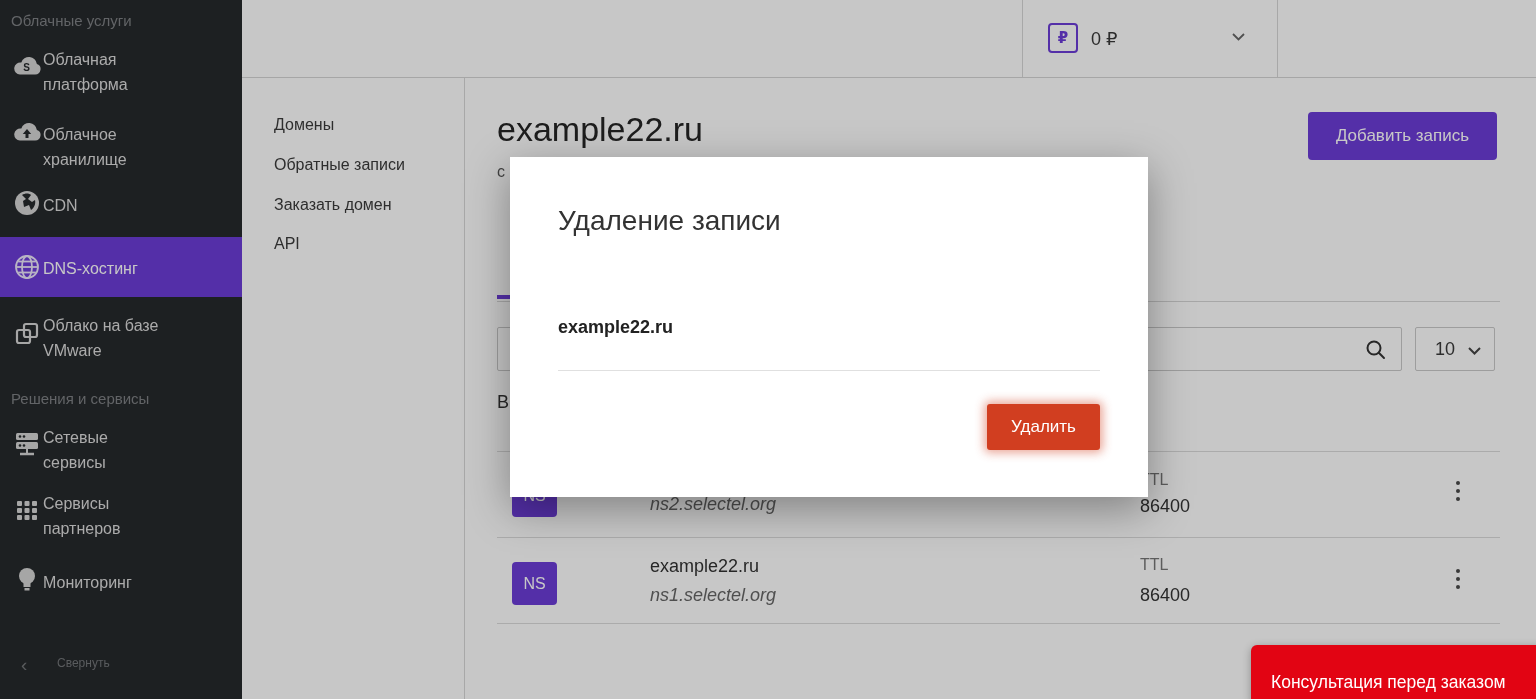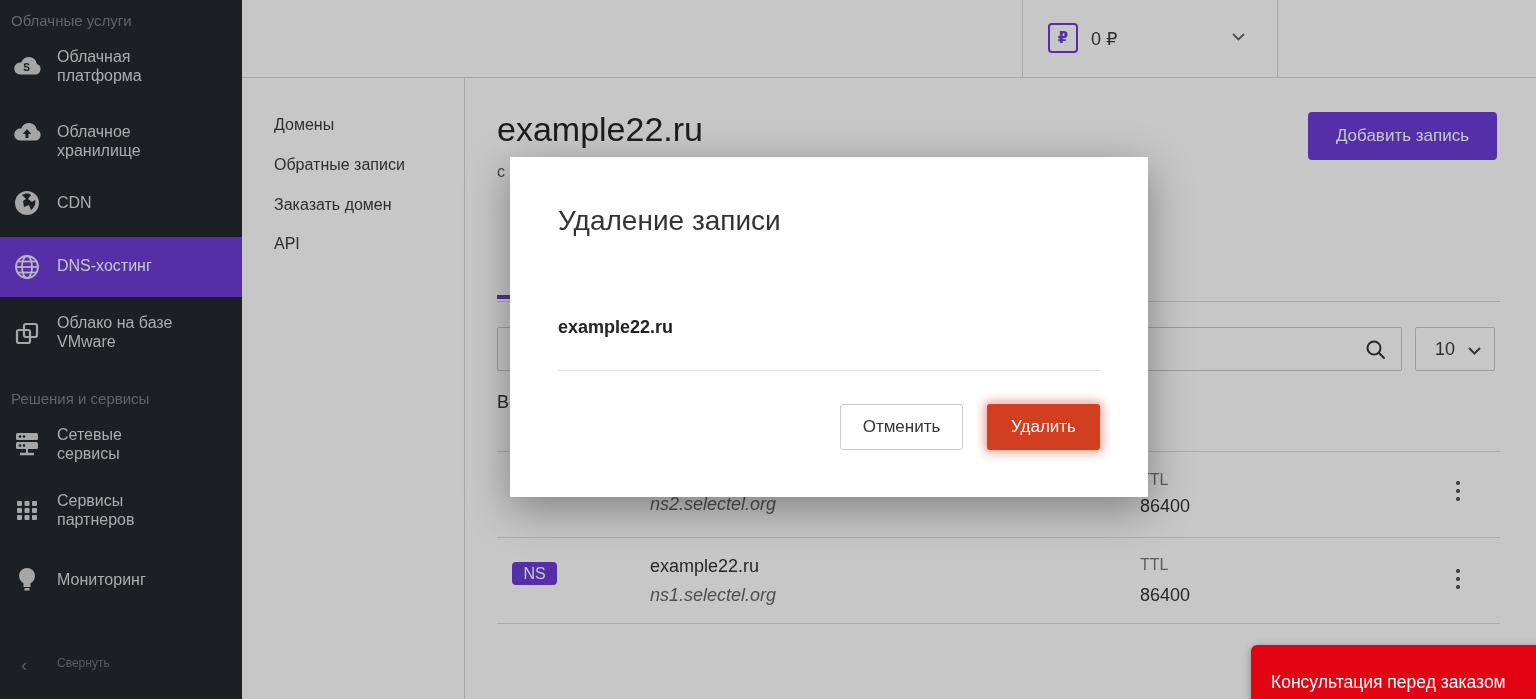--- a/index.html
+++ b/index.html
@@ -6,22 +6,22 @@
   html,body { margin:0; padding:0; }
   body {
     width:1536px; height:699px; position:relative; overflow:hidden;
     font-family:"Liberation Sans","DejaVu Sans",sans-serif; background:#ffffff;
   }
   .abs { position:absolute; }
 
   
   .sidebar { left:0; top:0; width:242px; height:699px; background:#26292c; z-index:1; }
   .sb-sec { position:absolute; left:11px; color:#7e8184; font-size:15px; }
-  .sb-item-label { position:absolute; left:57px; width:150px; color:#dcdcdc; font-size:16px;
-                   line-height:19px; white-space:pre-line; }
+  .sb-item-label { position:absolute; left:43px; width:150px; color:#dcdcdc; font-size:16px;
+                   line-height:25px; white-space:pre-line; }
   .sb-icon { position:absolute; left:13px; width:28px; height:28px; }
   .sb-active { position:absolute; left:0; width:242px; height:60px; background:#6c3dd8; }
   .sb-collapse-label { position:absolute; left:57px; color:#737679; font-size:12px; }
   .sb-collapse-chev { position:absolute; left:21px; color:#737679; font-size:19px; line-height:19px; }
 
   
   .topbar { left:242px; top:0; width:1294px; height:78px; background:#fff; border-bottom:1px solid #d5d5d5; }
   .balance-cell { position:absolute; left:780px; top:0; width:256px; height:77px;
                   border-left:1px solid #d8d8d8; border-right:1px solid #d8d8d8; }
   .rub-box { position:absolute; left:25px; top:23px; width:30px; height:30px; border:2px solid #6c3dd8;
@@ -41,21 +41,21 @@
                  font-family:inherit; }
   .tab-underline { left:497px; top:295px; width:96px; height:4px; background:#6c3dd8; }
   .tabs-border { left:497px; top:301px; width:1003px; height:1px; background:#d7d7d7; }
   .search-box { left:497px; top:327px; width:905px; height:44px; background:#fff;
                 border:1px solid #c9c9c9; border-radius:2px; }
   .pagesize-box { left:1415px; top:327px; width:80px; height:44px; background:#fff;
                   border:1px solid #c9c9c9; border-radius:2px; cursor:pointer; }
   .pagesize-val { position:absolute; left:19px; top:11px; font-size:18px; color:#3a3a3a; }
   .list-frag { left:497px; top:392px; font-size:18px; color:#333; }
   .row-sep { left:497px; width:1003px; height:1px; background:#dcdcdc; }
-  .rec-badge { width:45px; height:23px; background:#6c3dd8; border-radius:4px; color:#fff;
+  .rec-badge { width:45px; height:43px; background:#6c3dd8; border-radius:4px; color:#fff;
                font-size:16px; display:flex; align-items:center; justify-content:center; }
   .rec-name { font-size:18px; color:#333; }
   .rec-value { font-size:18px; color:#666;font-style:italic; }
   .ttl-label { font-size:16px; color:#777; }
   .ttl-value { font-size:18px; color:#333; }
   .kebab { width:24px; height:30px; display:flex; flex-direction:column; align-items:center;
            justify-content:center; gap:4px; cursor:pointer; }
   .kebab i { width:4px; height:4px; border-radius:50%; background:#4a4a4a; }
 
   
@@ -261,17 +261,16 @@
 
   <div class="abs row-sep" style="top:623px;"></div>
 </main>
 
 <div class="abs overlay"></div>
 
 <div class="abs modal">
   <div class="modal-title">Удаление записи</div>
   <div class="modal-domain">example22.ru</div>
   <div class="modal-divider"></div>
-  <button class="btn-cancel">Отменить</button>
   <button class="btn-danger">Удалить</button>
 </div>
 
 <button class="abs consult">Консультация перед заказом</button>
 
 </body></html>

